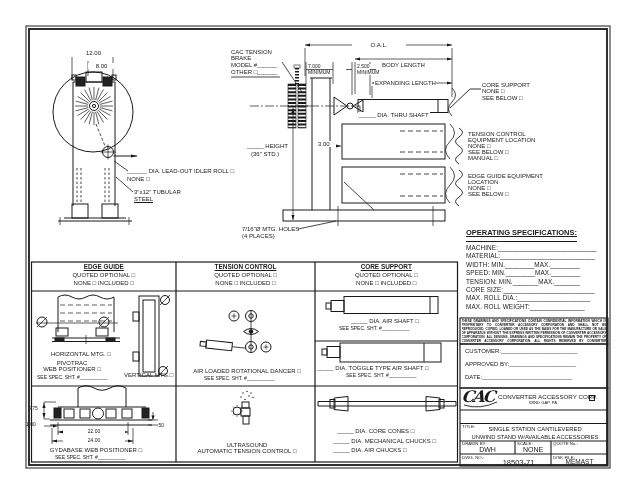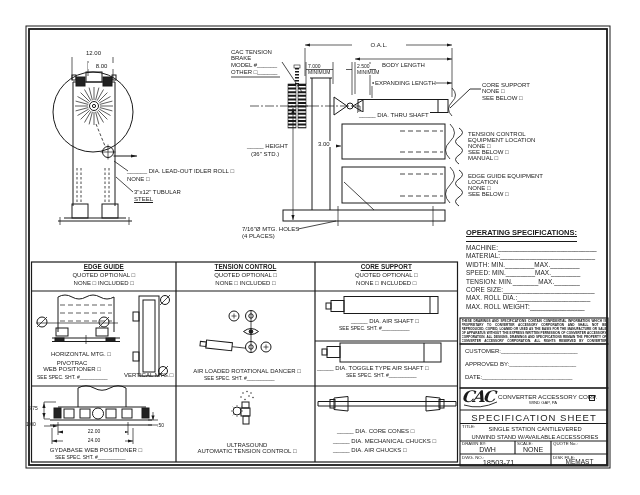--- a/index.html
+++ b/index.html
@@ -347,27 +347,26 @@
 
 <div class="fine" style="left:461.5px;top:319px;width:145px;height:24px;">THESE DRAWINGS AND SPECIFICATIONS CONTAIN CONFIDENTIAL INFORMATION WHICH IS PROPRIETARY TO CONVERTER ACCESSORY CORPORATION AND SHALL NOT BE REPRODUCED, COPIED, LOANED OR USED AS THE BASIS FOR THE MANUFACTURE OR SALE OF APPARATUS WITHOUT THE EXPRESS WRITTEN PERMISSION OF CONVERTER ACCESSORY CORPORATION. ALL DESIGNS, DRAWINGS AND SPECIFICATIONS REMAIN THE PROPERTY OF CONVERTER ACCESSORY CORPORATION. ALL RIGHTS RESERVED BY CONVERTER ACCESSORY CORPORATION.</div>
 <div class="t" style="left:465px;top:347.5px;">CUSTOMER:_______________________</div>
 <div class="t" style="left:465px;top:360.5px;">APPROVED BY:____________________</div>
 <div class="t" style="left:465px;top:373.5px;">DATE:___________________________</div>
 
 <div class="t logo" style="left:463px;top:389px;">CAC</div>
 <div class="t" style="left:498px;top:393.5px;font-size:6.2px;">CONVERTER ACCESSORY CORP.</div>
 <div class="mark-box" style="left:589px;top:394.5px;"></div>
 <div class="t c" style="left:498px;top:401px;width:90px;font-size:4.2px;">WIND GAP, PA</div>
-<div class="t sheet c" style="left:460px;top:413px;width:148px;">SPECIFICATION SHEET</div>
 <div class="t t45" style="left:462px;top:424.5px;">TITLE:</div>
 <div class="t c" style="left:462px;top:426px;width:146px;font-size:5.8px;">SINGLE STATION CANTILEVERED</div>
 <div class="t c" style="left:462px;top:433.5px;width:146px;font-size:5.8px;">UNWIND STAND W/AVAILABLE ACCESSORIES</div>
 <div class="t t45" style="left:462px;top:442px;">DRAWN BY:</div>
 <div class="t t7 c" style="left:460px;top:446px;width:55px;">DWH</div>
 <div class="t t45" style="left:517px;top:442px;">SCALE:</div>
 <div class="t t7 c" style="left:515px;top:446px;width:36px;">NONE</div>
 <div class="t t45" style="left:553px;top:442px;">QUOTE No.:</div>
 <div class="t t45" style="left:462px;top:455.5px;">DWG. NO.:</div>
-<div class="t c" style="left:460px;top:458.5px;width:77px;font-size:7.5px;">18503-71</div>
+<div class="t c" style="left:460px;top:458.5px;width:77px;font-size:7.5px;padding-left:20px;">18503-71</div>
 <div class="t t45" style="left:553px;top:455.5px;">DISK FILE:</div>
 <div class="t c" style="left:551px;top:459px;width:57px;font-size:6.5px;">MEMAST</div>
 
 </div>
 
 </body></html>

